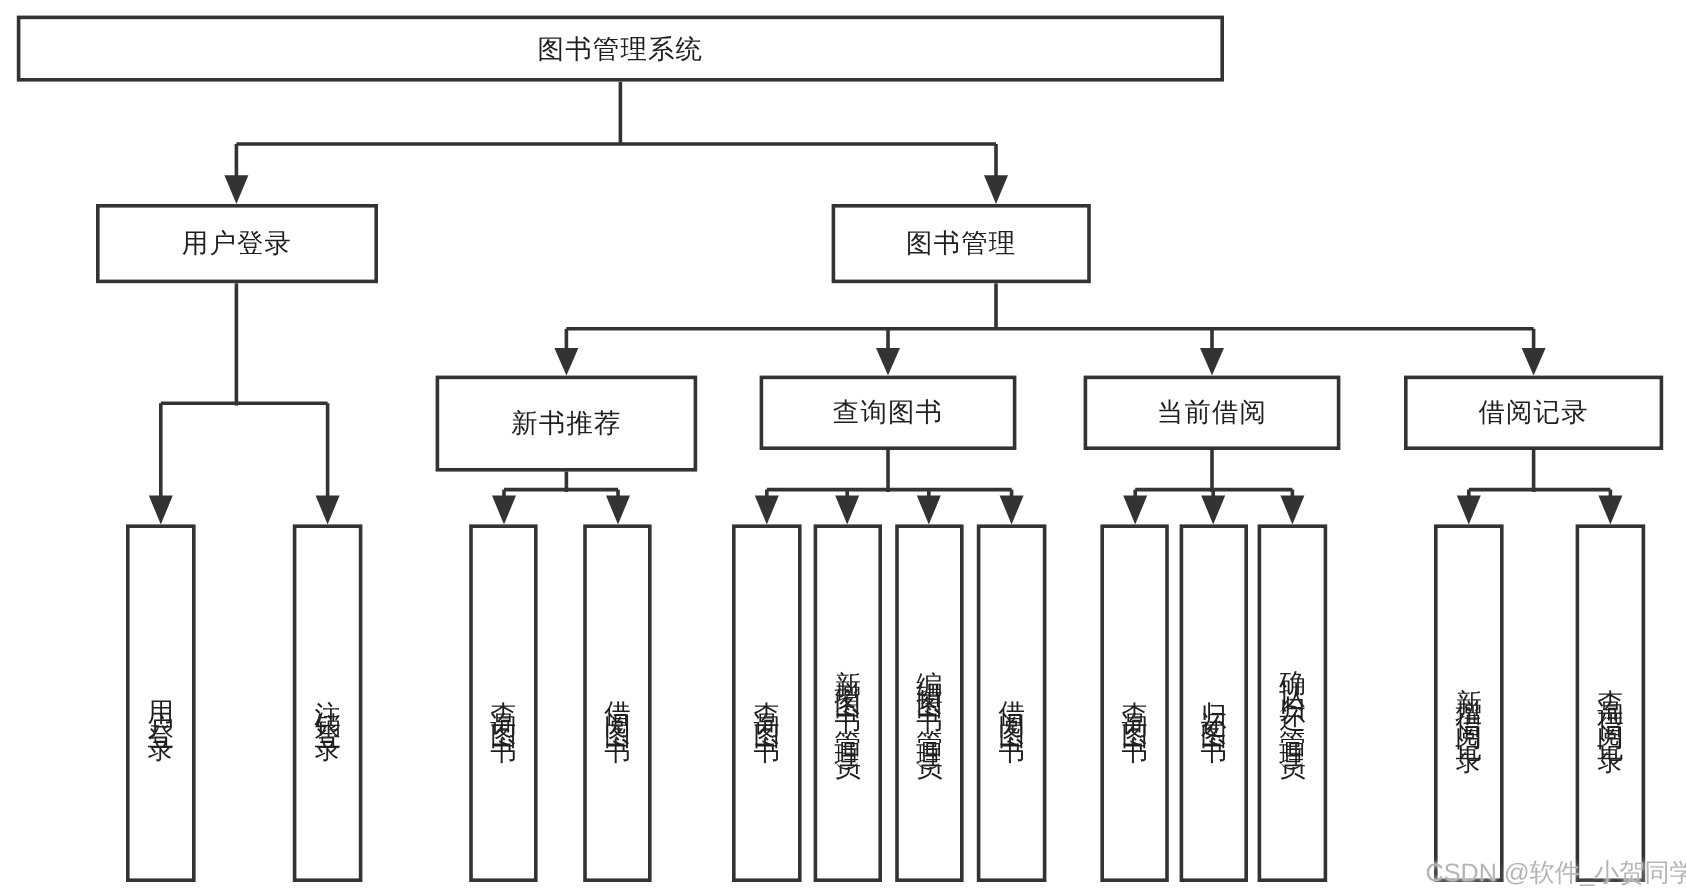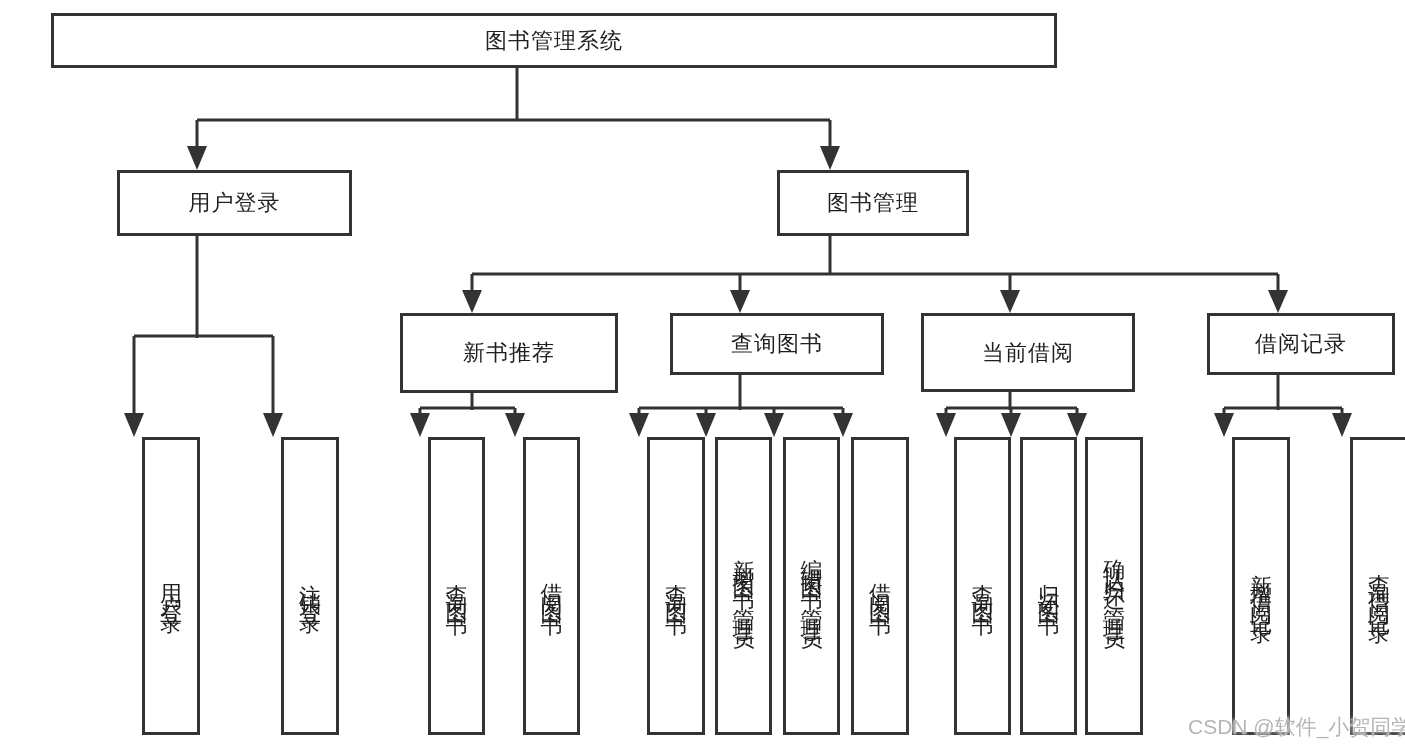--- a/index.html
+++ b/index.html
@@ -12,21 +12,21 @@
   #canvas{
     position:relative;width:1405px;height:747px;background:var(--background);
     overflow:hidden;font-family:"Liberation Sans","DejaVu Sans",sans-serif;
   }
   #edges{position:absolute;left:0;top:0;width:1405px;height:747px;pointer-events:none;}
   #edges .ln{stroke:var(--line);stroke-width:3;fill:none;}
   #edges .arrow{fill:var(--line);stroke:none;}
   .box{
     position:absolute;background:var(--background);border:3px solid var(--line);
     box-sizing:border-box;display:flex;align-items:center;justify-content:center;
-    color:var(--text);font-size:22px;letter-spacing:1px;z-index:2;margin-left:37px;
+    color:var(--text);font-size:22px;letter-spacing:1px;z-index:2;
   }
   .box.v span{
     writing-mode:vertical-rl;text-orientation:mixed;letter-spacing:10px;
     line-height:1;white-space:nowrap;
   }
   #watermark{
     position:absolute;left:1188px;top:713px;z-index:6;
     font-size:21px;color:var(--watermark);white-space:nowrap;
     text-shadow:0 0 3px rgba(255,255,255,.95),0 0 6px rgba(255,255,255,.9);
   }
@@ -112,34 +112,34 @@
     </g>
   </svg>
 
   <div class="box" style="left:14px;top:13px;width:1006px;height:55px">
     <span>图书管理系统</span>
   </div>
 
   <div class="box" style="left:80px;top:170px;width:235px;height:66px">
     <span>用户登录</span>
   </div>
-  <div class="box" style="left:740px;top:170px;width:192px;height:66px">
+  <div class="box" style="left:693px;top:170px;width:216px;height:66px">
     <span>图书管理</span>
   </div>
 
   <div class="box" style="left:363px;top:313px;width:218px;height:80px">
     <span>新书推荐</span>
   </div>
   <div class="box" style="left:633px;top:313px;width:214px;height:62px">
     <span>查询图书</span>
   </div>
-  <div class="box" style="left:884px;top:313px;width:214px;height:79px">
+  <div class="box" style="left:903px;top:313px;width:214px;height:62px">
     <span>当前借阅</span>
   </div>
-  <div class="box" style="left:1170px;top:313px;width:188px;height:62px">
+  <div class="box" style="left:1170px;top:313px;width:216px;height:62px">
     <span>借阅记录</span>
   </div>
 
   <div class="box v" style="left:105px;top:437px;width:58px;height:298px">
     <span>用户登录</span>
   </div>
   <div class="box v" style="left:244px;top:437px;width:58px;height:298px">
     <span>注销登录</span>
   </div>
 

